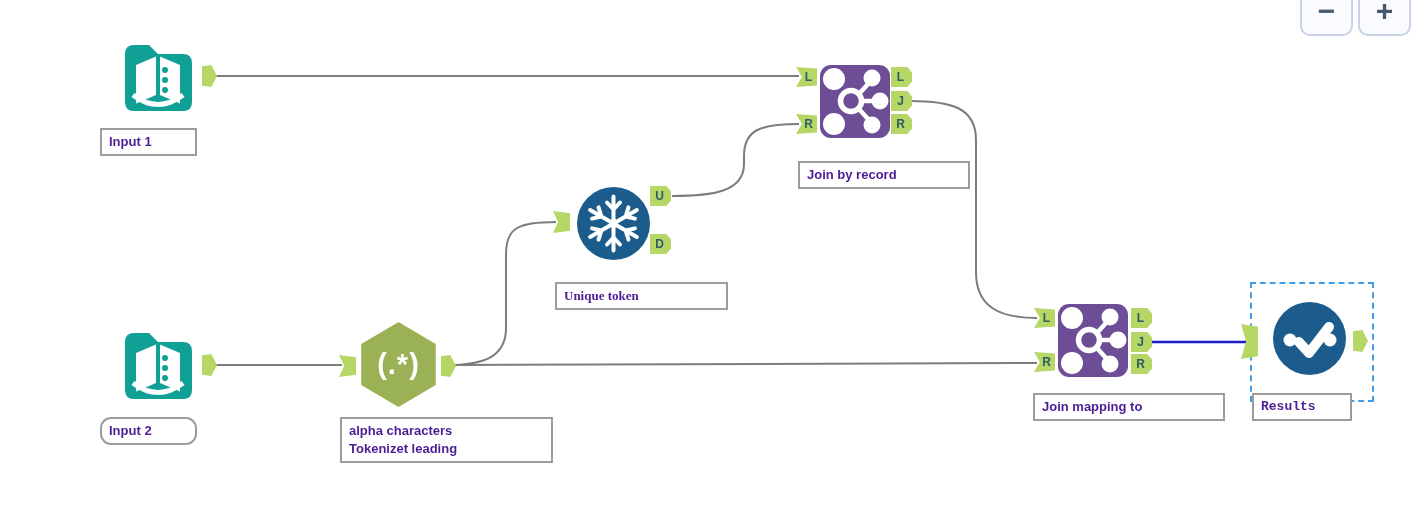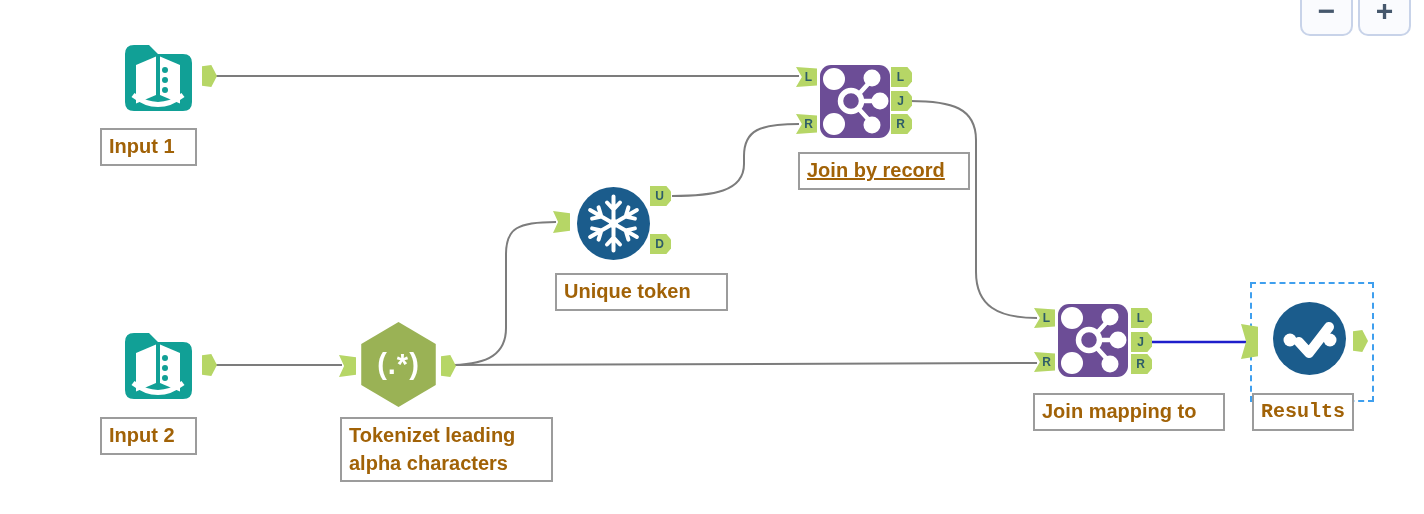--- a/index.html
+++ b/index.html
@@ -17,21 +17,21 @@
     font-size:12px;font-weight:bold;color:#2e5d68;line-height:1;
   }
   .a-out-plain{width:15px;height:22px;clip-path:polygon(0 6%,62% 0,100% 50%,62% 100%,0 94%);}
   .a-out-letter{width:21px;height:20px;clip-path:polygon(0 0,78% 0,100% 28%,100% 72%,78% 100%,0 100%);padding-right:2px;box-sizing:border-box;}
   .a-in-plain{width:17px;height:22px;clip-path:polygon(0 0,100% 10%,100% 90%,0 100%,30% 50%);}
   .a-in-letter{width:21px;height:20px;clip-path:polygon(0 0,100% 8%,100% 92%,0 100%,28% 50%);padding-left:4px;box-sizing:border-box;}
   .a-in-big{width:17px;height:35px;clip-path:polygon(0 0,100% 8%,100% 92%,0 100%,30% 50%);}
   
   .label{
     position:absolute;z-index:4;background:#ffffff;border:2px solid #9c9c9c;
-    color:#a16207;font-weight:bold;font-size:20px;line-height:1.38;
+    color:#4c1d95;font-weight:bold;font-size:13px;line-height:1.38;
     padding:3px 7px;box-sizing:border-box;white-space:nowrap;
   }
   
   .hex{
     background:#9ab255;
     clip-path:polygon(50% 0,96% 26%,96% 74%,50% 100%,4% 74%,4% 26%);
     display:flex;align-items:center;justify-content:center;
     color:#ffffff;font-weight:bold;font-size:29px;letter-spacing:1px;
   }
   
@@ -77,30 +77,30 @@
     <path d="M14 5 H29 L38 14 H63 Q72 14 72 23 V62 Q72 71 63 71 H14 Q5 71 5 62 V14 Q5 5 14 5 Z" fill="#11a096"></path>
     <path d="M16 25 L36 16.5 V55 L16 63.5 Z" fill="#ffffff"></path>
     <path d="M60 25 L40 16.5 V55 L60 63.5 Z" fill="#ffffff"></path>
     <circle cx="45" cy="30" r="3" fill="#11a096"></circle>
     <circle cx="45" cy="40" r="3" fill="#11a096"></circle>
     <circle cx="45" cy="50" r="3" fill="#11a096"></circle>
     <path d="M13 55 Q38 74 63 55" stroke="#ffffff" stroke-width="5" fill="none"></path>
   </svg>
 </div>
 <span class="anchor a-out-plain" style="left:202px;top:354px;"></span>
-<div class="label" style="left:100px;top:417px;min-width:97px;">Input 2</div>
+<div class="label" style="left:100px;top:417px;min-width:97px;border-radius:11px;">Input 2</div>
 
 <div class="node hex" style="left:358px;top:322px;width:81px;height:85px;">
   <span>(.*)</span>
 </div>
 <span class="anchor a-in-plain" style="left:339px;top:355px;"></span>
 <span class="anchor a-out-plain" style="left:441px;top:355px;"></span>
 <div class="label" style="left:340px;top:417px;min-width:213px;">
+  <div>alpha characters</div>
   <div>Tokenizet leading</div>
-  <div>alpha characters</div>
 </div>
 
 <div class="node" style="left:577px;top:187px;width:73px;height:73px;">
   <svg width="73" height="73" viewBox="0 0 73 73">
     <circle cx="36.5" cy="36.5" r="36.5" fill="#1b5c8c"></circle>
     <defs>
       <path id="arm" d="M0 2 L0 -27 M-6.5 -21 L0 -14 L6.5 -21" stroke="#ffffff" stroke-width="4" stroke-linecap="round" stroke-linejoin="round" fill="none"></path>
     </defs>
     <g transform="translate(36.5,36.5)">
       <use href="#arm"></use>
@@ -109,42 +109,42 @@
       <use href="#arm" transform="rotate(180)"></use>
       <use href="#arm" transform="rotate(240)"></use>
       <use href="#arm" transform="rotate(300)"></use>
       <circle cx="0" cy="0" r="4.5" fill="#ffffff"></circle>
     </g>
   </svg>
 </div>
 <span class="anchor a-in-plain" style="left:553px;top:211px;"></span>
 <span class="anchor a-out-letter" style="left:650px;top:186px;">U</span>
 <span class="anchor a-out-letter" style="left:650px;top:234px;">D</span>
-<div class="label" style="left:555px;top:273px;min-width:173px;">
+<div class="label" style="left:555px;top:282px;min-width:173px;font-family:Liberation Serif, serif;">
   <div>Unique token</div>
 </div>
 
 <div class="node" style="left:820px;top:65px;width:70px;height:73px;">
   <svg width="70" height="73" viewBox="0 0 70 73">
     <rect x="0" y="0" width="70" height="73" rx="11" fill="#6c4d96"></rect>
     <circle cx="14" cy="14" r="11" fill="#ffffff"></circle>
     <circle cx="14" cy="59" r="11" fill="#ffffff"></circle>
     <path d="M38 30 L48 19 M43 36 L52 36 M38 43 L48 54" stroke="#ffffff" stroke-width="4.5"></path>
     <circle cx="52" cy="13" r="8.5" fill="#ffffff"></circle>
     <circle cx="52" cy="60" r="8.5" fill="#ffffff"></circle>
     <circle cx="60" cy="36" r="8.5" fill="#ffffff"></circle>
     <circle cx="31" cy="36" r="10.5" stroke="#ffffff" stroke-width="5.5" fill="#6c4d96"></circle>
   </svg>
 </div>
 <span class="anchor a-in-letter" style="left:796px;top:67px;">L</span>
 <span class="anchor a-in-letter" style="left:796px;top:114px;">R</span>
 <span class="anchor a-out-letter" style="left:891px;top:67px;">L</span>
 <span class="anchor a-out-letter" style="left:891px;top:91px;">J</span>
 <span class="anchor a-out-letter" style="left:891px;top:114px;">R</span>
-<div class="label" style="left:798px;top:152px;min-width:172px;text-decoration:underline;">
+<div class="label" style="left:798px;top:161px;min-width:172px;">
   <div>Join by record</div>
 </div>
 
 <div class="node" style="left:1058px;top:304px;width:70px;height:73px;">
   <svg width="70" height="73" viewBox="0 0 70 73">
     <rect x="0" y="0" width="70" height="73" rx="11" fill="#6c4d96"></rect>
     <circle cx="14" cy="14" r="11" fill="#ffffff"></circle>
     <circle cx="14" cy="59" r="11" fill="#ffffff"></circle>
     <path d="M38 30 L48 19 M43 36 L52 36 M38 43 L48 54" stroke="#ffffff" stroke-width="4.5"></path>
     <circle cx="52" cy="13" r="8.5" fill="#ffffff"></circle>

